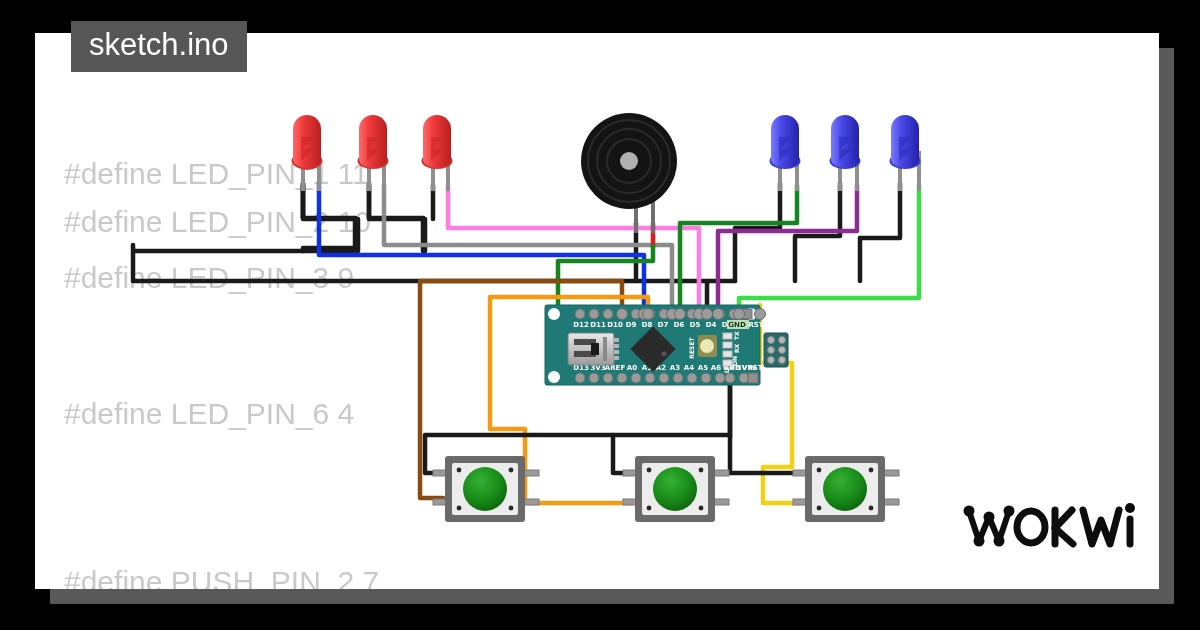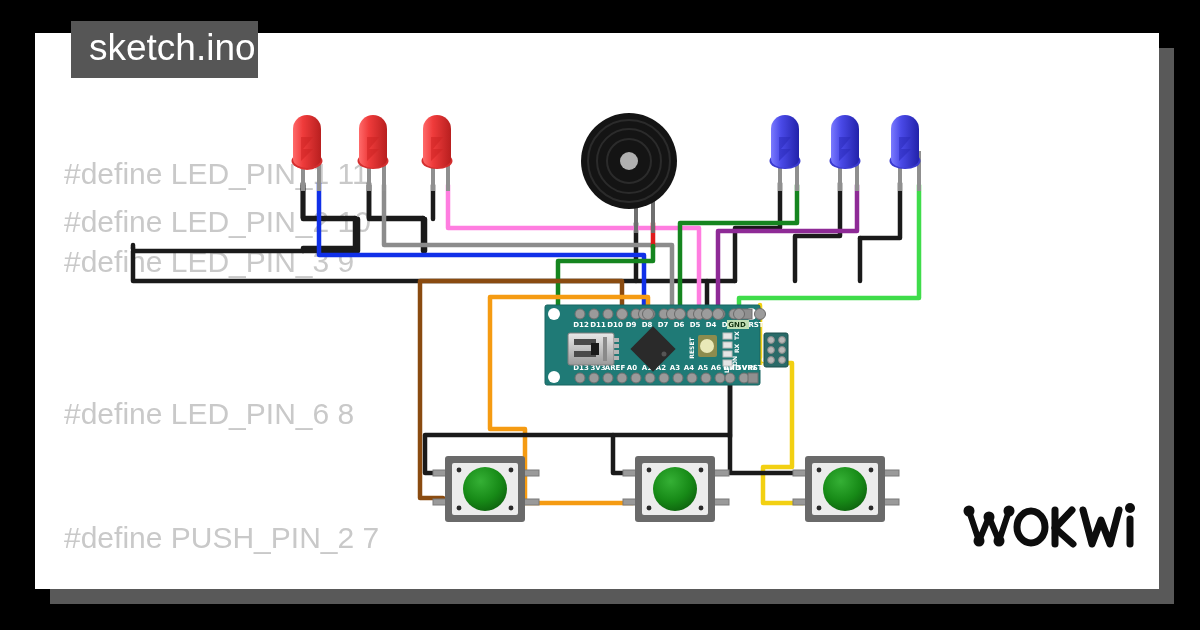--- a/index.html
+++ b/index.html
@@ -53,22 +53,22 @@
     white-space: pre;
     letter-spacing: 0px;
   }
   
   #file-tab {
     position: absolute;
     left: 71px;
     top: 21px;
     background: #565656;
     color: #ffffff;
-    font-size: 37px;
-    padding: 8px 2px 10px 18px;
+    font-size: 31px;
+    padding: 8px 18px 10px 18px;
     line-height: 1.05;
     font-family: "Liberation Sans", sans-serif;
     z-index: 40;
   }
   
   #diagram {
     position: absolute;
     left: 0;
     top: 0;
     width: 1124px;
@@ -87,24 +87,24 @@
 
 <div id="root">
 
   <div id="canvas-shadow"></div>
 
   <div id="canvas">
 
     <div id="code-layer">
       <div class="code-line" style="top:124px">#define LED_PIN_1 11</div>
       <div class="code-line" style="top:172px">#define LED_PIN_2 10</div>
-      <div class="code-line" style="top:212px">#define LED_PIN_3 9</div>
-      <div class="code-line" style="top:364px">#define LED_PIN_6 8</div>
+      <div class="code-line" style="top:228px">#define LED_PIN_3 9</div>
+      <div class="code-line" style="top:364px">#define LED_PIN_6 4</div>
       <div class="code-line" style="top:412px"></div>
-      <div class="code-line" style="top:488px">#define PUSH_PIN_2 7</div>
+      <div class="code-line" style="top:532px">#define PUSH_PIN_2 7</div>
 
     </div>
 
     <svg id="diagram" viewBox="0 0 1124 556">
 
       <defs>
         <linearGradient id="ledRedG" x1="0" y1="0" x2="1" y2="0">
           <stop offset="0%" stop-color="#ff6a6a"></stop>
           <stop offset="35%" stop-color="#ef3b3b"></stop>
           <stop offset="100%" stop-color="#b81f1f"></stop>

